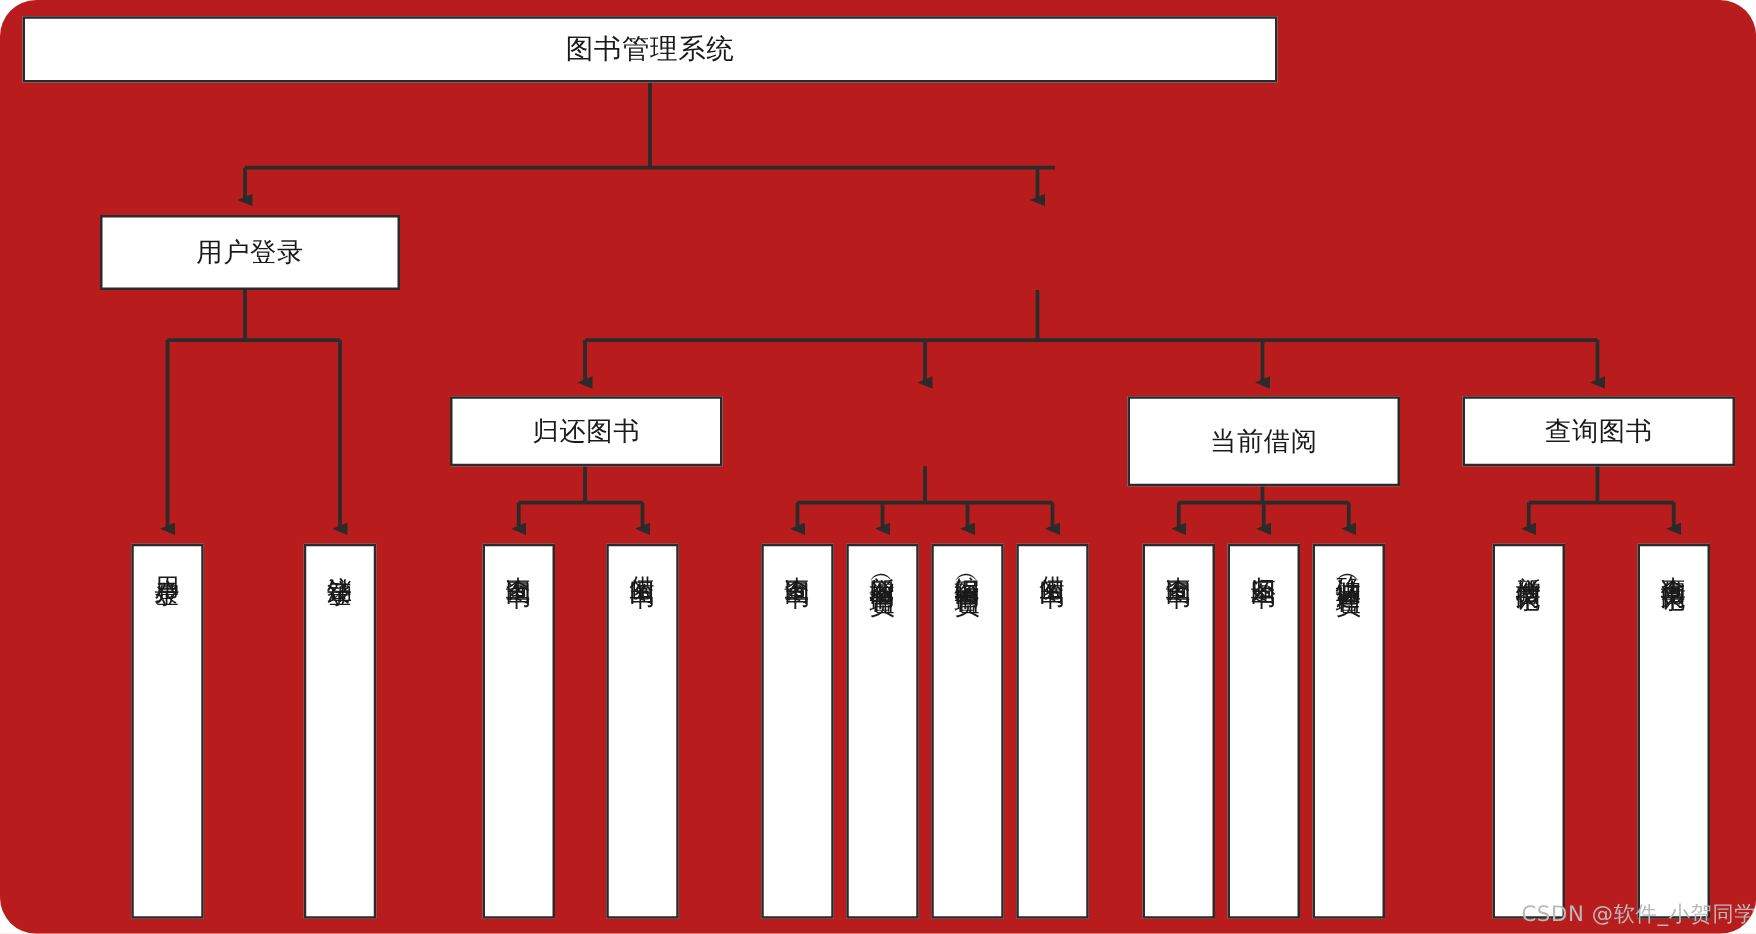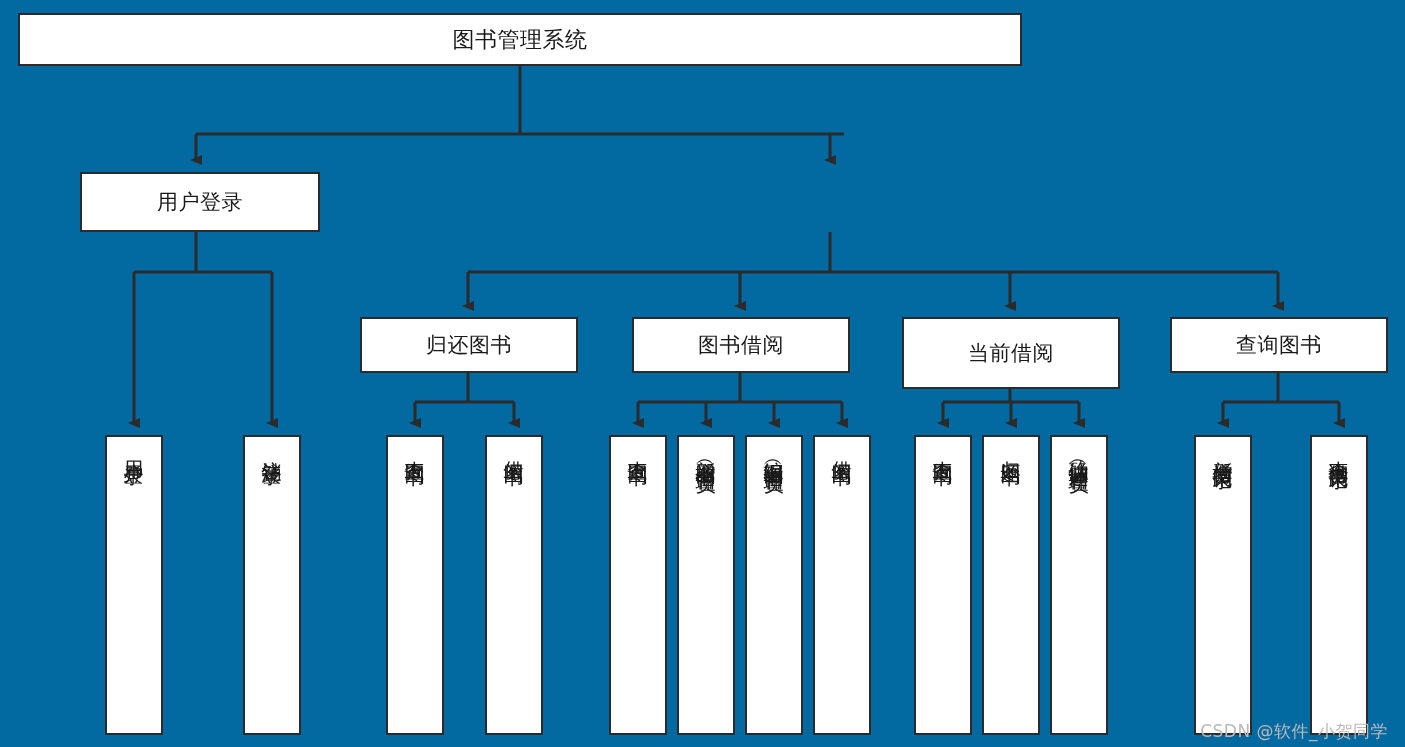--- a/index.html
+++ b/index.html
@@ -4,23 +4,24 @@
 <style>
   html, body {
     margin: 0;
     padding: 0;
     background: #ffffff;
   }
   #stage {
     position: relative;
     width: 1405px;
     height: 747px;
-    background: #0369a1;
+    background: #b91c1c;
     font-family: "DejaVu Sans", "Liberation Sans", sans-serif;
     overflow: hidden;
+    border-radius: 29px;
   }
   svg.wires {
     position: absolute;
     left: 0; top: 0;
     width: 1405px;
     height: 747px;
   }
   .node {
     position: absolute;
     box-sizing: border-box;
@@ -48,21 +49,21 @@
   .node.vertical .label {
     writing-mode: vertical-rl;
     text-orientation: upright;
     font-size: 20px;
     letter-spacing: 2px;
     line-height: 1;
   }
   .node.root .label { font-size: 22px; }
   .watermark {
     position: absolute;
-    right: 17px;
+    right: 0;
     bottom: 4px;
     font-size: 17px;
     color: #b9b9b9;
     letter-spacing: 0.5px;
     font-family: "DejaVu Sans", "Liberation Sans", sans-serif;
     white-space: nowrap;
     pointer-events: none;
   }
 </style>
 </head>
@@ -124,23 +125,20 @@
     <span class="label">图书管理系统</span>
   </div>
 
   <div class="node horizontal" style="left:80px; top:172px; width:240px; height:60px;">
     <span class="label">用户登录</span>
   </div>
 
   <div class="node horizontal" style="left:360px; top:317px; width:218px; height:56px;">
     <span class="label">归还图书</span>
   </div>
-  <div class="node horizontal" style="left:632px; top:317px; width:218px; height:56px;">
-    <span class="label">图书借阅</span>
-  </div>
   <div class="node horizontal" style="left:902px; top:317px; width:218px; height:72px;">
     <span class="label">当前借阅</span>
   </div>
   <div class="node horizontal" style="left:1170px; top:317px; width:218px; height:56px;">
     <span class="label">查询图书</span>
   </div>
 
   <div class="node vertical" style="left:105px; top:435px; width:58px; height:300px;">
     <span class="label">用户登录</span>
   </div>

